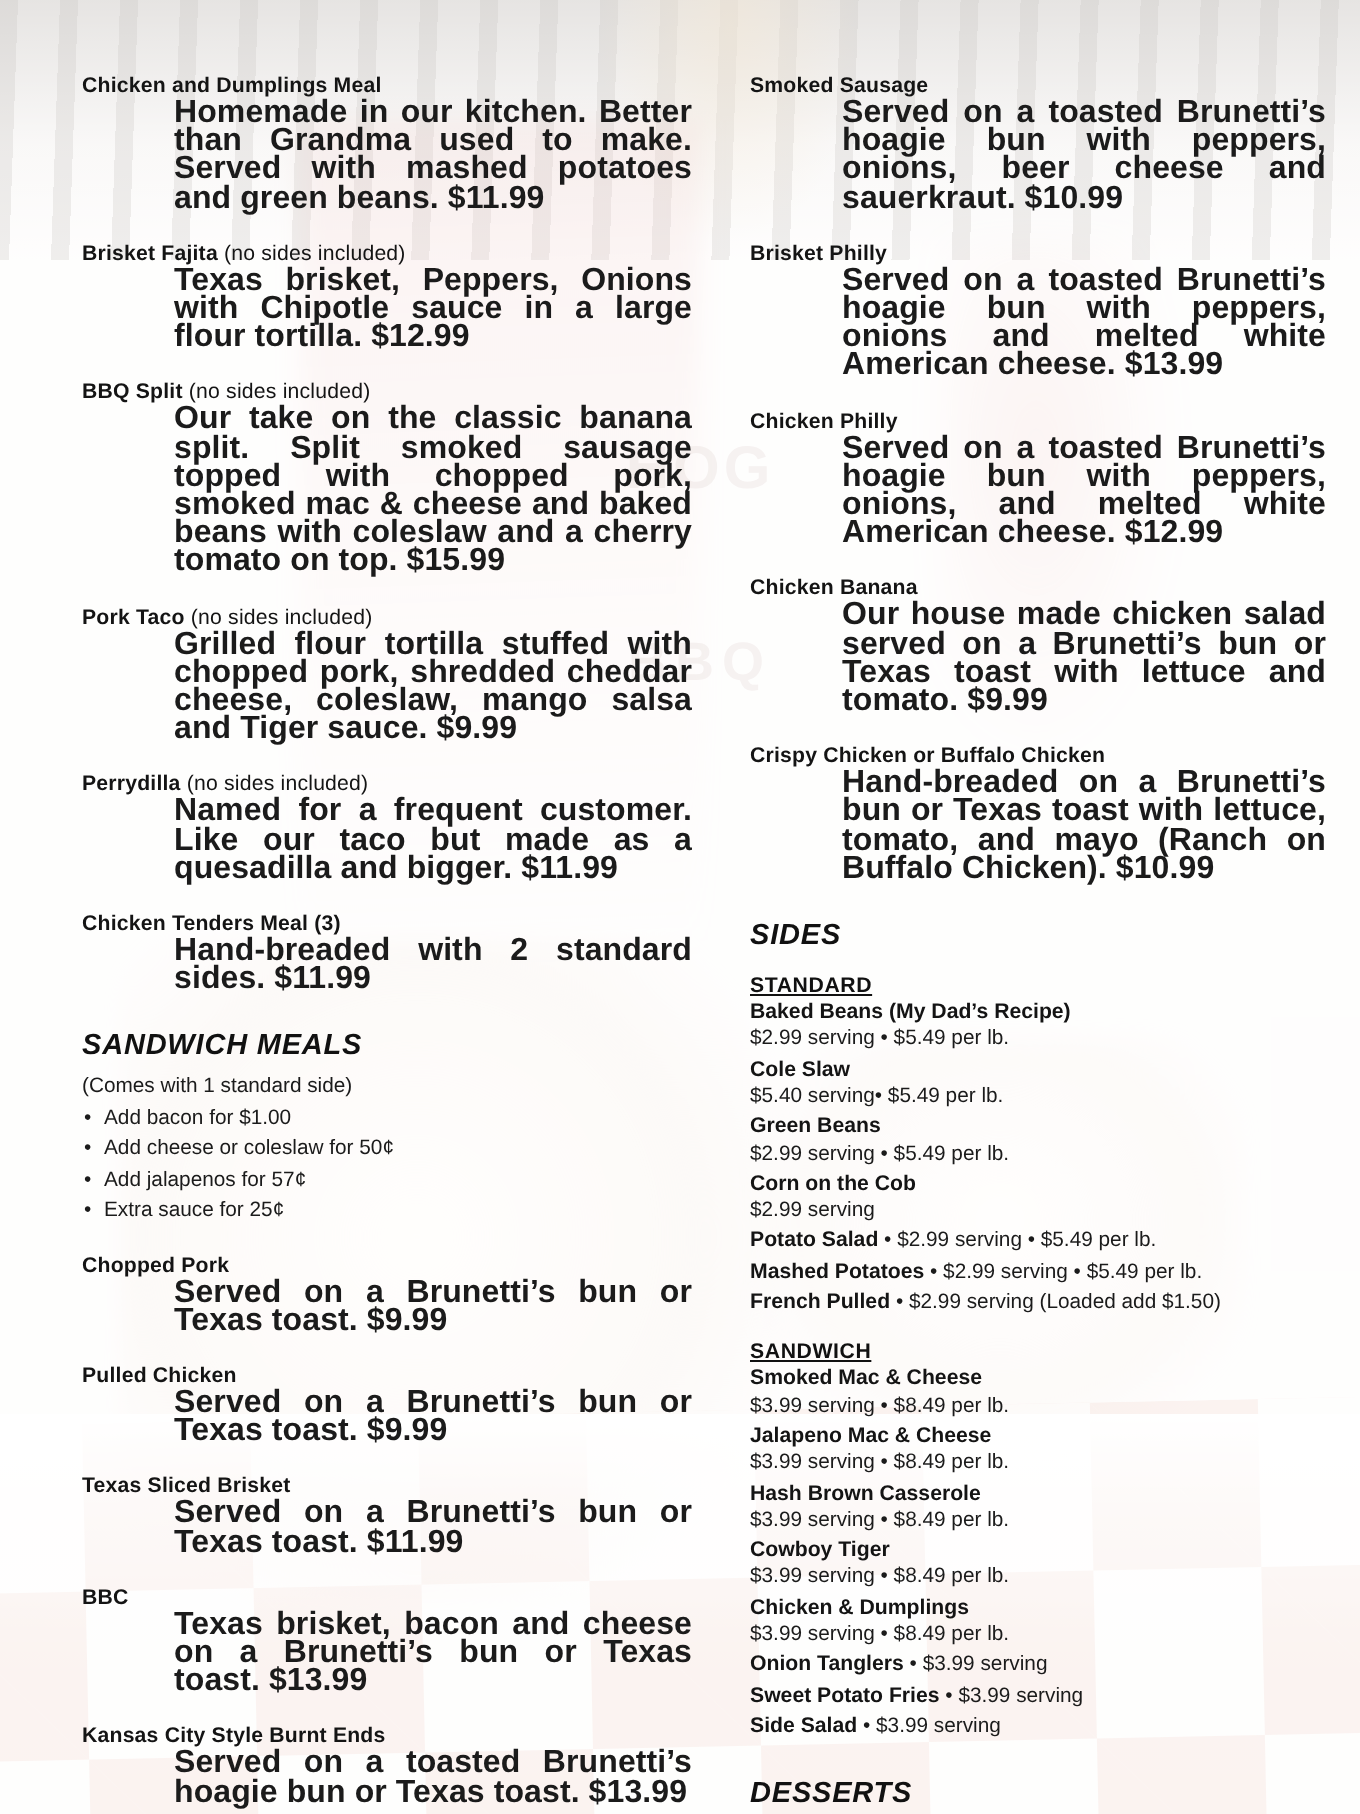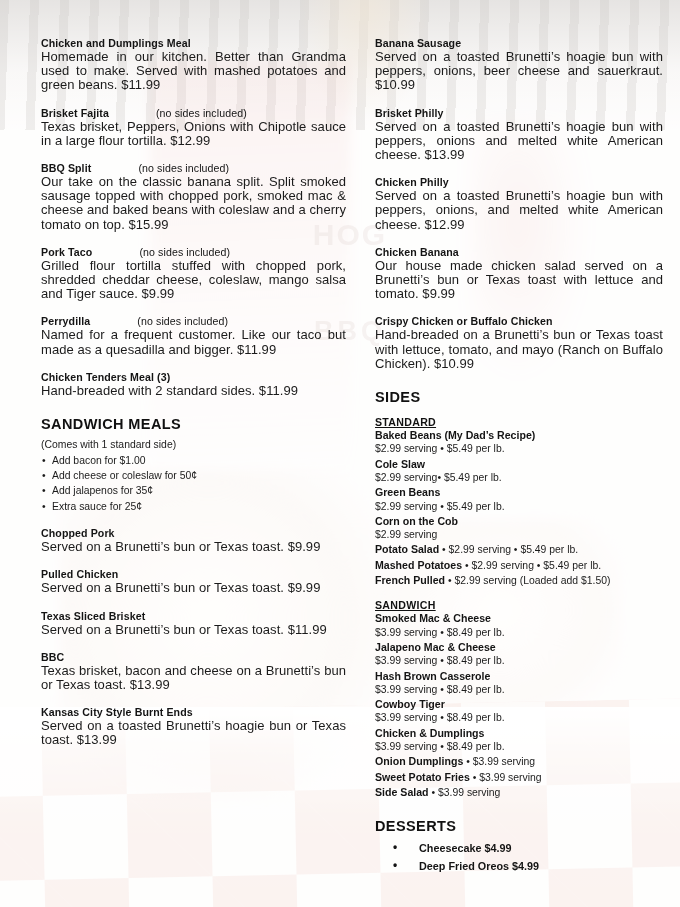--- a/index.html
+++ b/index.html
@@ -114,38 +114,39 @@
   .menu-item { margin-bottom: 13px; }
   .item-name {
     font-size: 10.6px;
     font-weight: bold;
     line-height: 14px;
     letter-spacing: 0.1px;
     color: #141414;
   }
   .item-name .qual {
     font-weight: normal;
-    margin-left: 44px;
   }
   .item-desc {
-    font-size: 13px;
-    font-weight: normal;
+    font-size: 16px;
+    font-weight: bold;
     line-height: 14.2px;
     text-align: justify;
     color: #1b1b1b;
     letter-spacing: 0.05px;
+    margin-left: 46px;
   }
 
   .section-head {
     font-size: 14.5px;
     font-weight: bold;
     letter-spacing: 0.4px;
     margin-top: 18px;
     margin-bottom: 6px;
     color: #111;
+    font-style: italic;
   }
 
   .sub-note {
     font-size: 10.4px;
     line-height: 14.5px;
     color: #1b1b1b;
   }
   ul.addons {
     list-style: none;
     margin: 0 0 12px 0;
@@ -269,21 +270,21 @@
             <div class="item-name">Chicken Tenders Meal (3)</div>
             <div class="item-desc">Hand-breaded with 2 standard sides. $11.99</div>
           </div>
         </div>
 
       <div class="section-head">SANDWICH MEALS</div>
       <div class="sub-note">(Comes with 1 standard side)</div>
       <ul class="addons" id="sandwich-addons">
           <li>Add bacon for $1.00</li>
           <li>Add cheese or coleslaw for 50¢</li>
-          <li>Add jalapenos for 35¢</li>
+          <li>Add jalapenos for 57¢</li>
           <li>Extra sauce for 25¢</li>
         </ul>
 
       <div id="sandwich-items">
           <div class="menu-item">
             <div class="item-name">Chopped Pork</div>
             <div class="item-desc">Served on a Brunetti’s bun or Texas toast. $9.99</div>
           </div>
           <div class="menu-item">
             <div class="item-name">Pulled Chicken</div>
@@ -301,21 +302,21 @@
             <div class="item-name">Kansas City Style Burnt Ends</div>
             <div class="item-desc">Served on a toasted Brunetti’s hoagie bun or Texas toast. $13.99</div>
           </div>
         </div>
     </div>
 
     <div class="column" id="col-right">
 
       <div id="right-items">
           <div class="menu-item">
-            <div class="item-name">Banana Sausage</div>
+            <div class="item-name">Smoked Sausage</div>
             <div class="item-desc">Served on a toasted Brunetti’s hoagie bun with peppers, onions, beer cheese and sauerkraut. $10.99</div>
           </div>
           <div class="menu-item">
             <div class="item-name">Brisket Philly</div>
             <div class="item-desc">Served on a toasted Brunetti’s hoagie bun with peppers, onions and melted white American cheese. $13.99</div>
           </div>
           <div class="menu-item">
             <div class="item-name">Chicken Philly</div>
             <div class="item-desc">Served on a toasted Brunetti’s hoagie bun with peppers, onions, and melted white American cheese. $12.99</div>
           </div>
@@ -329,21 +330,21 @@
           </div>
         </div>
 
       <div class="section-head">SIDES</div>
 
       <div class="sub-head">STANDARD</div>
       <div id="standard-sides">
           <div class="side-name">Baked Beans (My Dad’s Recipe)</div>
           <div class="side-price">$2.99 serving • $5.49 per lb.</div>
           <div class="side-name">Cole Slaw</div>
-          <div class="side-price">$2.99 serving• $5.49 per lb.</div>
+          <div class="side-price">$5.40 serving• $5.49 per lb.</div>
           <div class="side-name">Green Beans</div>
           <div class="side-price">$2.99 serving • $5.49 per lb.</div>
           <div class="side-name">Corn on the Cob</div>
           <div class="side-price">$2.99 serving</div>
           <div class="side-inline"><span>Potato Salad</span><span class="p"> • $2.99 serving • $5.49 per lb.</span></div>
           <div class="side-inline"><span>Mashed Potatoes</span><span class="p"> • $2.99 serving • $5.49 per lb.</span></div>
           <div class="side-inline"><span>French Pulled</span><span class="p"> • $2.99 serving (Loaded add $1.50)</span></div>
         </div>
 
       <div class="sub-head">SANDWICH</div>
@@ -351,21 +352,21 @@
           <div class="side-name">Smoked Mac &amp; Cheese</div>
           <div class="side-price">$3.99 serving • $8.49 per lb.</div>
           <div class="side-name">Jalapeno Mac &amp; Cheese</div>
           <div class="side-price">$3.99 serving • $8.49 per lb.</div>
           <div class="side-name">Hash Brown Casserole</div>
           <div class="side-price">$3.99 serving • $8.49 per lb.</div>
           <div class="side-name">Cowboy Tiger</div>
           <div class="side-price">$3.99 serving • $8.49 per lb.</div>
           <div class="side-name">Chicken &amp; Dumplings</div>
           <div class="side-price">$3.99 serving • $8.49 per lb.</div>
-          <div class="side-inline"><span>Onion Dumplings</span><span class="p"> • $3.99 serving</span></div>
+          <div class="side-inline"><span>Onion Tanglers</span><span class="p"> • $3.99 serving</span></div>
           <div class="side-inline"><span>Sweet Potato Fries</span><span class="p"> • $3.99 serving</span></div>
           <div class="side-inline"><span>Side Salad</span><span class="p"> • $3.99 serving</span></div>
         </div>
 
       <div class="section-head">DESSERTS</div>
       <ul class="desserts" id="dessert-items">
           <li>Cheesecake $4.99</li>
           <li>Deep Fried Oreos $4.99</li>
         </ul>
     </div>

